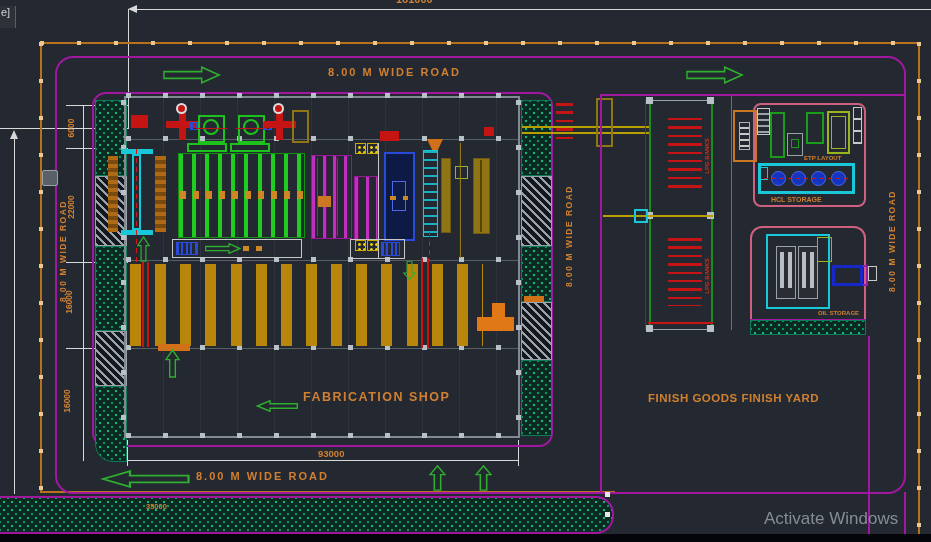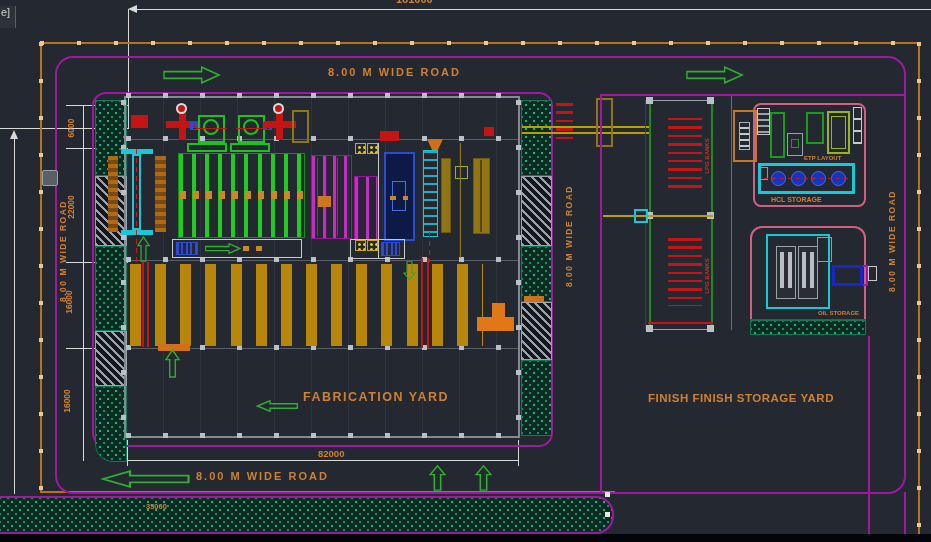--- a/index.html
+++ b/index.html
@@ -74,21 +74,21 @@
     </div>
   <div class="e" style="left:475px;top:465px;width:17px;height:26px;">
       <svg class="arrow" viewBox="0 0 16 30" preserveAspectRatio="none">
         <polygon points="5,29 5,11 1,11 8,1 15,11 11,11 11,29" fill="none" stroke="#2fae2f" stroke-width="1.5"></polygon>
       </svg>
     </div>
 
   <div class="e" style="left:127px;top:460px;width:392px;height:1px;background:#d8d8d8;"></div>
   <div class="e" style="left:127px;top:440px;width:1px;height:26px;background:#d8d8d8;"></div>
   <div class="e" style="left:518px;top:440px;width:1px;height:26px;background:#d8d8d8;"></div>
-  <div class="e txt" style="left:318px;top:449px;font-size:9.5px;">82000</div>
+  <div class="e txt" style="left:318px;top:449px;font-size:9.5px;">93000</div>
 
   <div class="e txt" style="left:328px;top:66px;font-size:11px;letter-spacing:2px;">8.00 M WIDE ROAD</div>
   <div class="e" style="left:163px;top:66px;width:58px;height:18px;">
       <svg class="arrow" viewBox="0 0 60 16" preserveAspectRatio="none">
         <polygon points="1,5 40,5 40,1 58,8 40,15 40,11 1,11" fill="none" stroke="#2fae2f" stroke-width="1.5"></polygon>
       </svg>
     </div>
   <div class="e" style="left:686px;top:66px;width:58px;height:18px;">
       <svg class="arrow" viewBox="0 0 60 16" preserveAspectRatio="none">
         <polygon points="1,5 40,5 40,1 58,8 40,15 40,11 1,11" fill="none" stroke="#2fae2f" stroke-width="1.5"></polygon>
@@ -242,27 +242,27 @@
       <svg class="arrow" viewBox="0 0 16 30" preserveAspectRatio="none">
         <polygon points="5,1 5,19 1,19 8,29 15,19 11,19 11,1" fill="none" stroke="#2fae2f" stroke-width="1.5"></polygon>
       </svg>
     </div>
   <div class="e" style="left:256px;top:400px;width:42px;height:12px;">
       <svg class="arrow" viewBox="0 0 60 16" preserveAspectRatio="none">
         <polygon points="59,5 20,5 20,1 2,8 20,15 20,11 59,11" fill="none" stroke="#2fae2f" stroke-width="2"></polygon>
       </svg>
     </div>
 
-  <div class="e txt" style="left:303px;top:391px;font-size:12.5px;letter-spacing:1.5px;">FABRICATION YARD</div>
+  <div class="e txt" style="left:303px;top:391px;font-size:12.5px;letter-spacing:1.5px;">FABRICATION SHOP</div>
 
   <div class="e" style="left:600px;top:94px;width:2px;height:398px;background:#a018a0;"></div>
   <div class="e" style="left:600px;top:94px;width:306px;height:2px;background:#a018a0;"></div>
   <div class="e" style="left:868px;top:336px;width:2px;height:198px;background:#a018a0;"></div>
   <div class="e" style="left:731px;top:96px;width:1px;height:234px;background:#6a7078;"></div>
-  <div class="e txt" style="left:648px;top:392px;font-size:11.5px;letter-spacing:0.5px;">FINISH FINISH STORAGE YARD</div>
+  <div class="e txt" style="left:648px;top:392px;font-size:11.5px;letter-spacing:0.5px;">FINISH GOODS FINISH YARD</div>
   <div class="e" style="left:868px;top:266px;width:9px;height:15px;border:1px solid #c8c8c8;"></div>
 
   <div class="e" style="left:645px;top:100px;width:1px;height:230px;background:#7a2a1a;"></div>
   <div class="e" style="left:649px;top:100px;width:2px;height:230px;background:#1a8c1a;"></div>
   <div class="e" style="left:711px;top:100px;width:2px;height:230px;background:#1a8c1a;"></div>
   <div class="e" style="left:648px;top:100px;width:65px;height:1px;background:#9aa2aa;"></div>
   <div class="e" style="left:648px;top:329px;width:65px;height:1px;background:#9aa2aa;"></div>
   <div class="e" style="left:648px;top:322px;width:65px;height:2px;background:#c41414;"></div>
   <div class="e" style="left:646px;top:97px;width:7px;height:7px;background:#b8c0c8;"></div>
   <div class="e" style="left:707px;top:97px;width:7px;height:7px;background:#b8c0c8;"></div>
@@ -311,15 +311,16 @@
   <div class="e" style="left:798px;top:246px;width:20px;height:53px;border:1px solid #9aa2aa;background:#2a2e34;"></div>
   <div class="e" style="left:802px;top:252px;width:4px;height:36px;background:#b8bec4;"></div>
   <div class="e" style="left:810px;top:252px;width:4px;height:36px;background:#b8bec4;"></div>
   <div class="e" style="left:817px;top:237px;width:15px;height:25px;border:1px solid #9ab41c;"></div>
   <div class="e" style="left:832px;top:265px;width:31px;height:21px;border:3px solid #1828c8;"></div>
   <div class="e" style="left:863px;top:265px;width:5px;height:21px;border:2px solid #a018a0;border-left:none;"></div>
   <div class="e txt" style="left:818px;top:310px;font-size:6px;">OIL STORAGE</div>
   <div class="e" style="left:750px;top:319px;width:116px;height:1px;background:#a018a0;"></div>
   <div class="e hatch" style="left:750px;top:320px;width:116px;height:15px;"></div>
 
+  <div class="e" style="left:764px;top:509px;font-size:17px;color:#868c96;white-space:nowrap;">Activate Windows</div>
   <div class="e" style="left:0;top:534px;width:931px;height:8px;background:#04050a;"></div>
 
 </div>
 
 </body></html>

